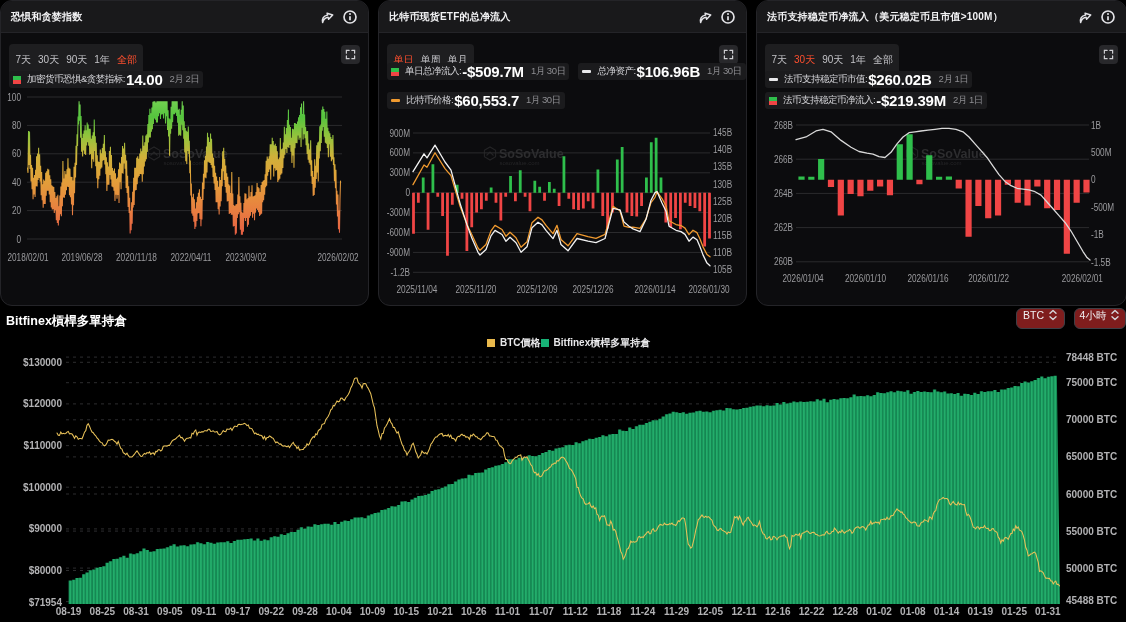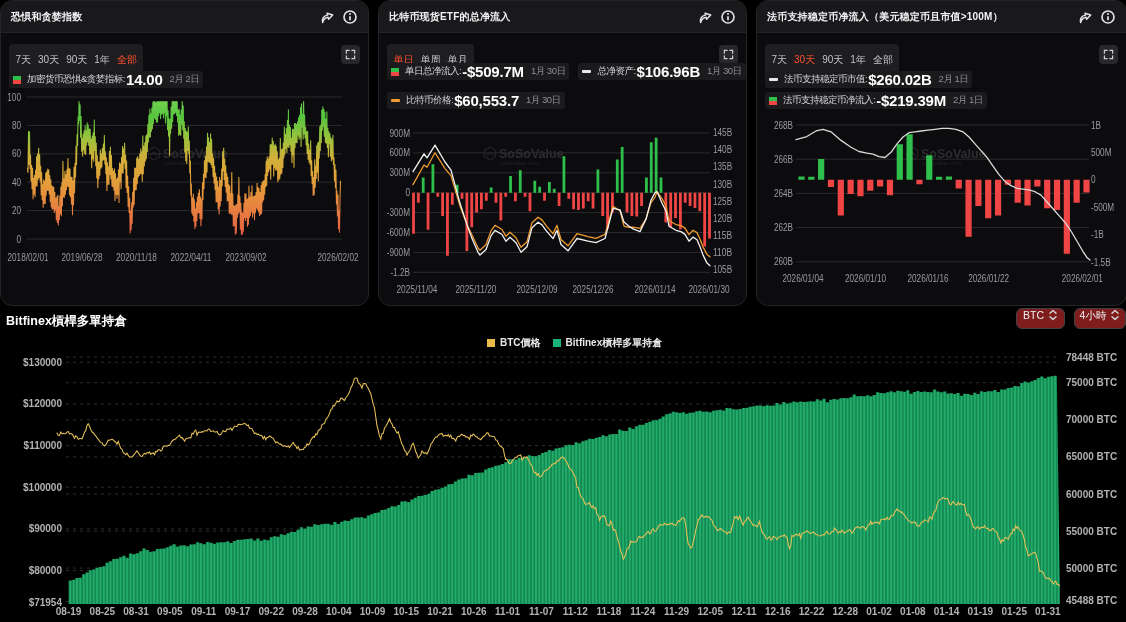--- a/index.html
+++ b/index.html
@@ -15,21 +15,21 @@
 .pill b{color:#fff;margin-left:1px;font-size:15px;letter-spacing:-0.2px}
 .pill .dt{color:#8e8e92;margin-left:7px;font-size:9.5px}
 .sq2{width:8px;height:8px;display:inline-block;margin-right:6px;background:linear-gradient(#2fbf4c 0 50%,#f04545 50% 100%)}
 .dashw{width:9px;height:2.5px;display:inline-block;margin-right:6px;background:#e8e8ea;border-radius:1px}
 .dasho{width:9px;height:2.5px;display:inline-block;margin-right:6px;background:#f09a2f;border-radius:1px}
 .sqy{width:8px;height:8px;display:inline-block;margin-right:5px;background:#e9b94c}
 .sqg{width:8px;height:8px;display:inline-block;margin-right:5px;background:#17b377}
 .chart{position:absolute;left:0;top:0}
 #bottom{position:absolute;left:0;top:307px;width:1126px;height:388px;background:#000}
 #btitle{position:absolute;left:6px;top:6px;font-size:12.5px;font-weight:bold;color:#fff}
-#blegend{position:absolute;left:487px;top:29px;display:flex;align-items:center;font-size:10px;font-weight:bold;color:#e8e8ea;gap:12px}
+#blegend{position:absolute;left:487px;top:29px;display:flex;align-items:center;font-size:10px;font-weight:bold;color:#e8e8ea;}
 .drop{position:absolute;top:1px;height:21px;border:1px solid #3f3f46;border-radius:6px;display:flex;justify-content:center;gap:4px;font-size:10.5px;color:#f0f0f2;background:#7f1d1d}
 </style></head>
 <body>
 <div class="panel" style="left:0">
   <div class="phead">
       <span class="t">恐惧和贪婪指数</span>
       <span class="ic">
         <svg width="16" height="16" viewBox="0 0 24 24" fill="none" stroke="#e2e2e6" stroke-width="2.2" stroke-linejoin="round" stroke-linecap="round">
           <g transform="rotate(-14 12 12)">
             <path d="M13.5 6.5 L21 11.2 L13.5 16 V12.9 C8 12.7 5.2 15.5 3.6 18.6 C3.8 13.5 7 9.3 13.5 9.5 Z"></path>

